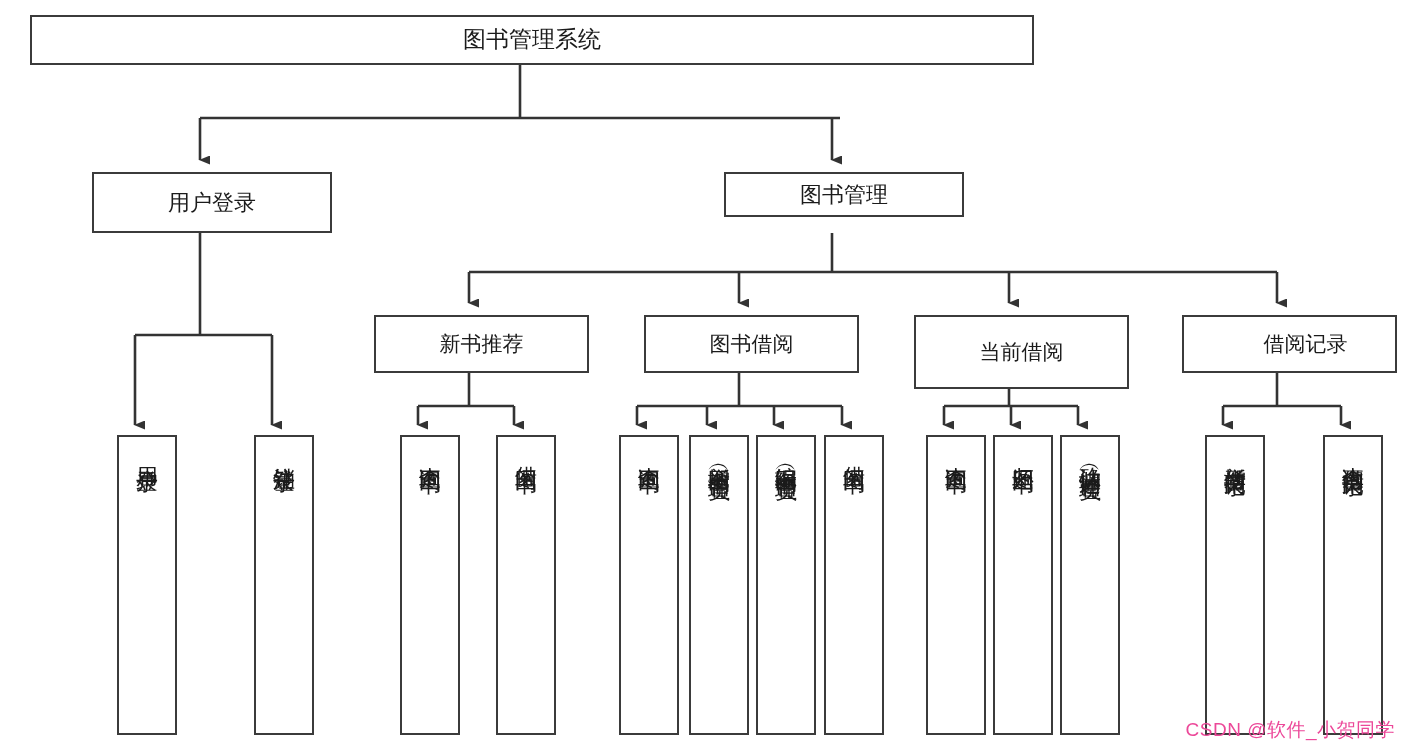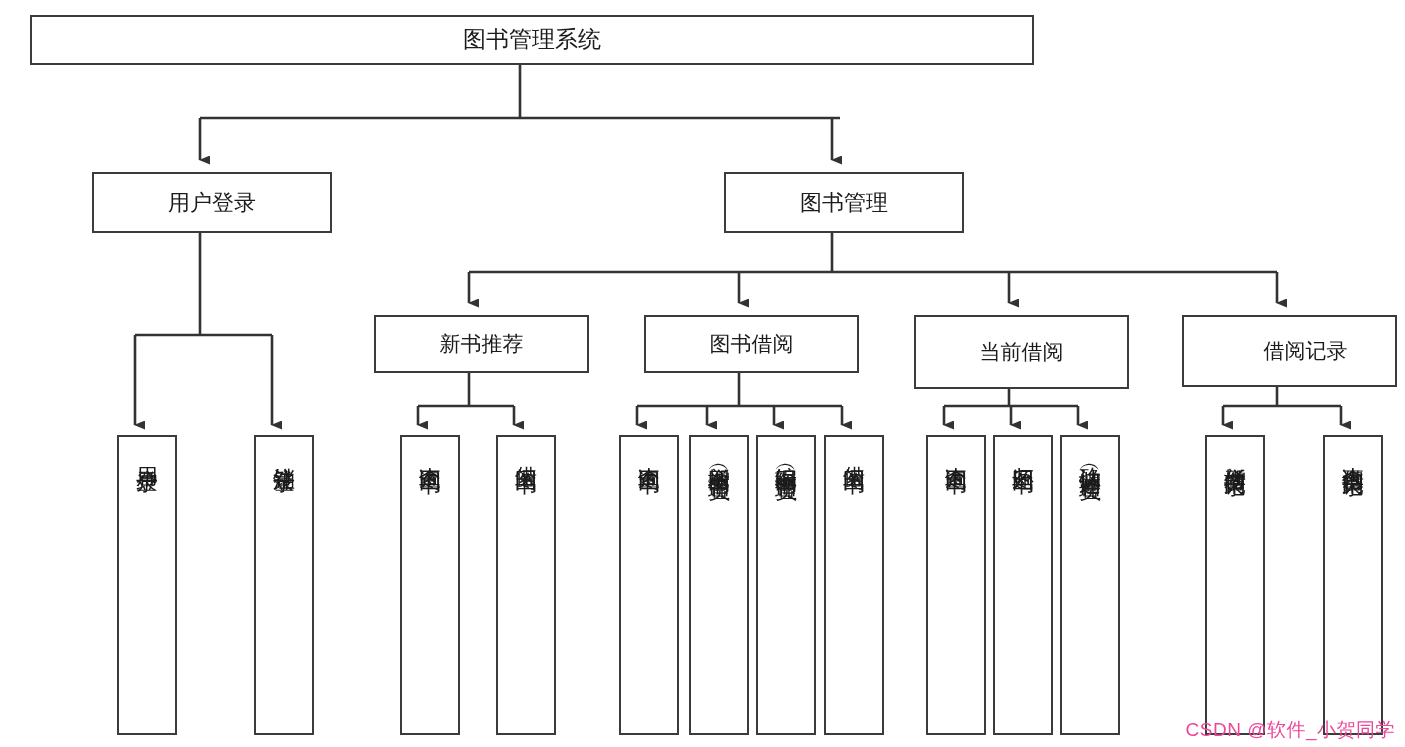--- a/index.html
+++ b/index.html
@@ -127,34 +127,34 @@
     </g>
   </svg>
 
   <div class="node root" style="left:18px; top:15px; width:1004px; height:50px;">
     <span class="lbl">图书管理系统</span>
   </div>
 
   <div class="node lvl1" style="left:80px; top:172px; width:240px; height:61px;">
     <span class="lbl">用户登录</span>
   </div>
-  <div class="node lvl1" style="left:712px; top:172px; width:240px; height:61px;">
+  <div class="node lvl1" style="left:712px; top:172px; width:240px; height:45px;">
     <span class="lbl">图书管理</span>
   </div>
 
   <div class="node lvl2" style="left:632px; top:315px; width:215px; height:58px;">
     <span class="lbl">图书借阅</span>
   </div>
   <div class="node lvl2" style="left:362px; top:315px; width:215px; height:58px;">
     <span class="lbl">新书推荐</span>
   </div>
   <div class="node lvl2" style="left:902px; top:315px; width:215px; height:74px;">
     <span class="lbl">当前借阅</span>
   </div>
-  <div class="node lvl2" style="left:1170px; top:315px; width:215px; height:72px;padding-left:32px;">
+  <div class="node lvl2" style="left:1170px; top:315px; width:215px; height:58px;padding-left:32px;">
     <span class="lbl">借阅记录</span>
   </div>
 
   <div class="node leaf" style="left:105px; top:435px; width:60px; height:300px;">
     <span class="lbl">用户登录</span>
   </div>
   <div class="node leaf" style="left:242px; top:435px; width:60px; height:300px;">
     <span class="lbl">注销登录</span>
   </div>
 

